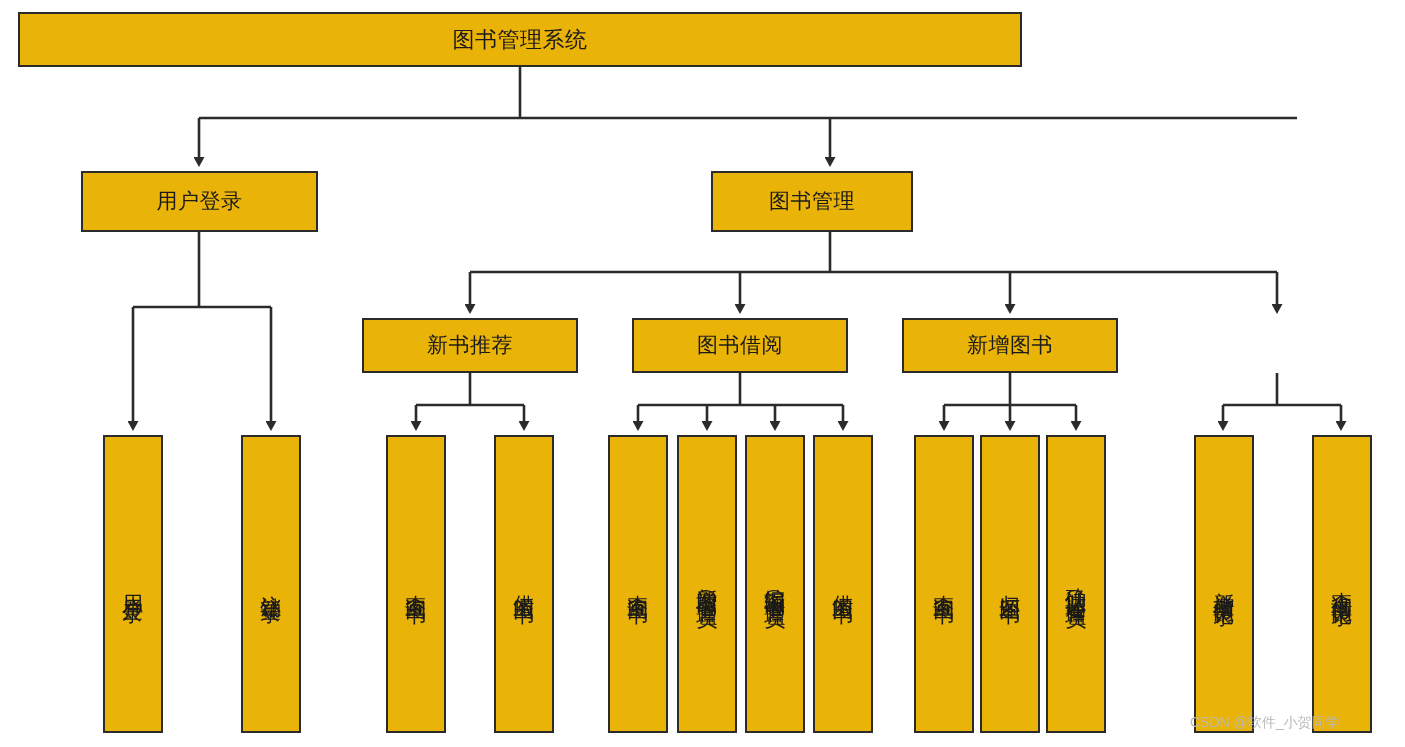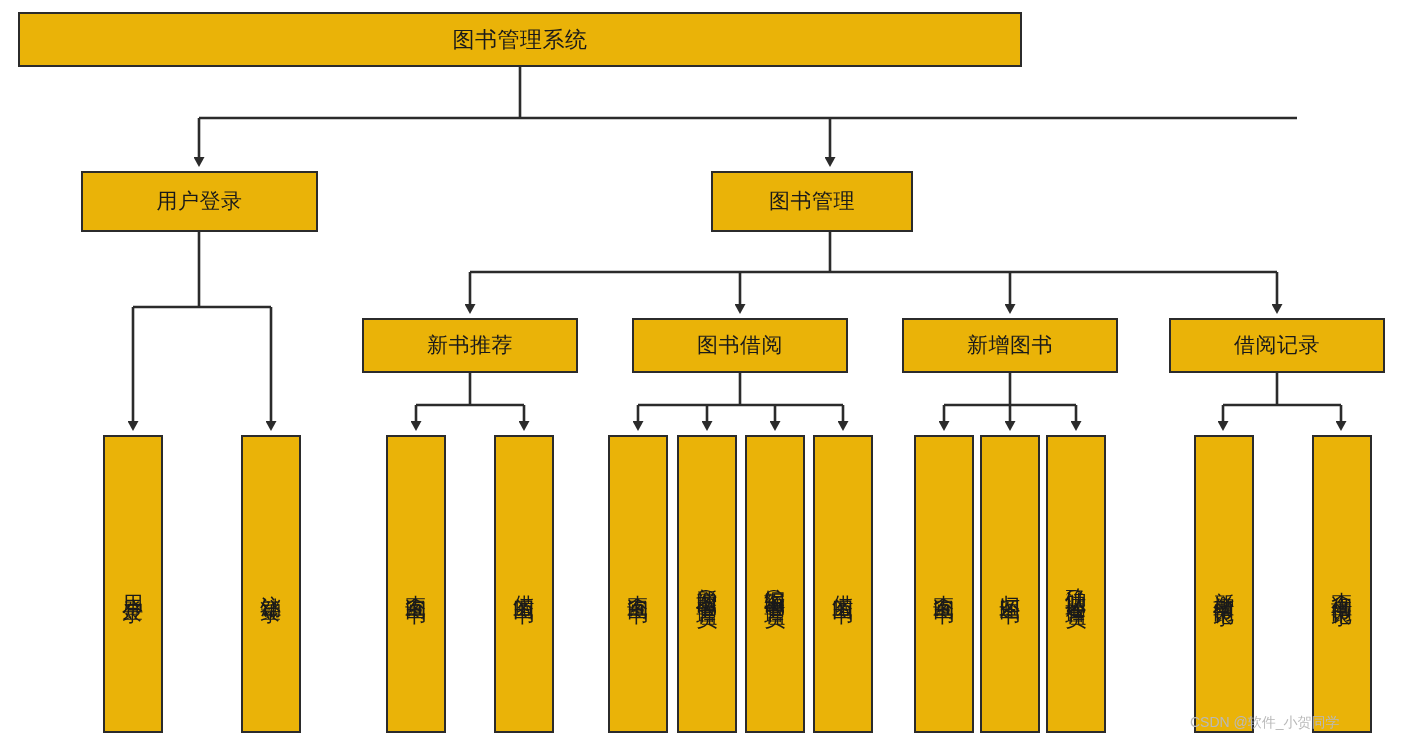--- a/index.html
+++ b/index.html
@@ -144,23 +144,20 @@
 
   <div class="node horiz" style="left:632px; top:318px; width:216px; height:55px;">
     <span class="lbl">图书借阅</span>
   </div>
   <div class="node horiz" style="left:362px; top:318px; width:216px; height:55px;">
     <span class="lbl">新书推荐</span>
   </div>
   <div class="node horiz" style="left:902px; top:318px; width:216px; height:55px;">
     <span class="lbl">新增图书</span>
   </div>
-  <div class="node horiz" style="left:1169px; top:318px; width:216px; height:55px;">
-    <span class="lbl">借阅记录</span>
-  </div>
 
   <div class="node vert" style="left:103px; top:435px; width:60px; height:298px;">
     <span class="lbl">用户登录</span>
   </div>
   <div class="node vert" style="left:241px; top:435px; width:60px; height:298px;">
     <span class="lbl">注销登录</span>
   </div>
 
   <div class="node vert" style="left:386px; top:435px; width:60px; height:298px;">
     <span class="lbl">查询图书</span>

